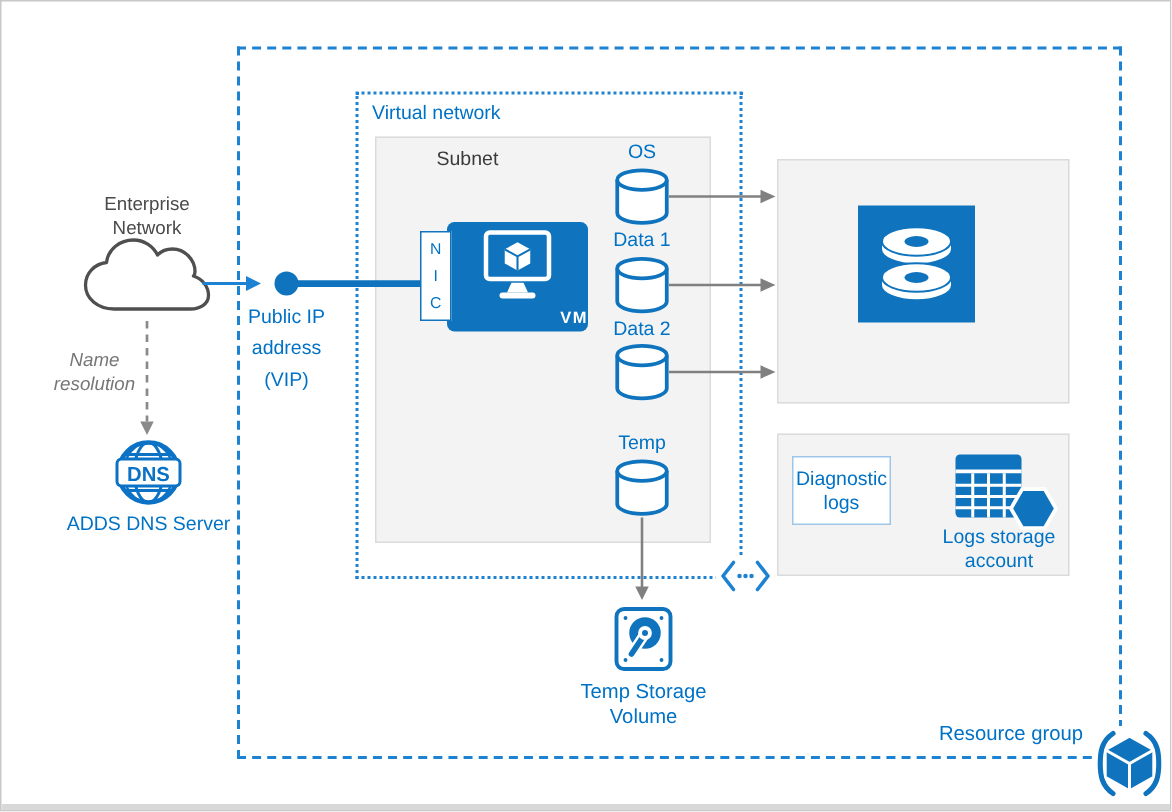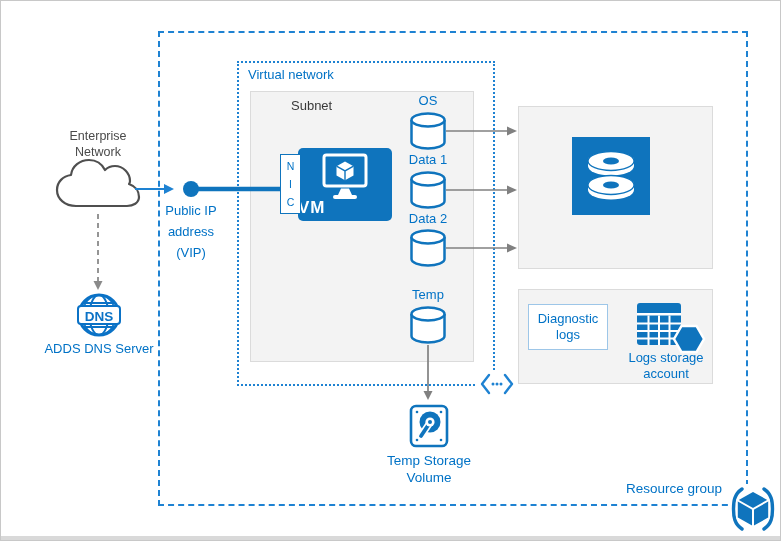--- a/index.html
+++ b/index.html
@@ -14,22 +14,22 @@
   .lbl { font-size:13px; line-height:16px; }
 
   .rg-border { border:2px dashed #1E82D2; z-index:1; }
   .vn-border { border:2px dotted #1E82D2; z-index:1; }
   .graybox  { background:#F3F3F3; border:1px solid #DBDBDB; z-index:1; }
 
   #arrows { position:absolute; left:0; top:0; z-index:5; pointer-events:none; }
   .top-layer { z-index:6; }
 
   .vm-box { background:#0F74BD; border-radius:5px; z-index:6; }
-  .vm-text { position:absolute; bottom:3px; left:0; width:100%; text-align:left;
-             color:#fff; font-weight:bold; font-size:17px; letter-spacing:1px; }
+  .vm-text { position:absolute; bottom:3px; left:0; width:100%; text-align:right;
+             color:#fff; font-weight:bold; font-size:11px; letter-spacing:1px; }
   .nic-box { background:#fff; border:1.5px solid #0F74BD; z-index:7;
              color:#0072C6; font-size:10.5px; line-height:18px; text-align:center;
              padding-top:2px; }
   .md-square { background:#0F74BD; z-index:6; }
   .diag-box { background:#fff; border:1px solid #9DC6E8; z-index:6;
               display:flex; align-items:center; justify-content:center;
               font-size:13px; line-height:16px; color:#0072C6; text-align:center; }
   .glyph-pad { background:#fff; display:flex; align-items:center; justify-content:center; }
   .bottom-strip { position:absolute; left:0; bottom:0; width:100%; height:4px;
                   background:#D9D9D9; z-index:8; }
@@ -84,20 +84,22 @@
 Network</div>
 
   <div class="abs" style="left:51px; top:155px; z-index:3;">
     <svg width="92" height="60" viewBox="0 0 92 60">
       <path d="M24,50 C13,50 5,43 5,34 C5,26 11,20 19,19 C20,10 28,4 37,4
                C44,4 50,8 53,14 C55,12 59,10 63,10 C71,10 78,17 78,25
                C78,26 78,27 77,28 C83,30 87,35 87,41 C87,47 81,50 75,50 L24,50 Z" fill="#ffffff" stroke="#4F4F4F" stroke-width="2.2" stroke-linejoin="round" stroke-linecap="round"></path>
     </svg>
   </div>
 
+  <div class="abs lbl pre center" style="left:20px; top:231px; width:84px; font-style:italic; color:#777; font-size:12.5px;">Name
+resolution</div>
 
   <div class="abs" style="left:74px; top:290px; z-index:3;">
     <svg width="48" height="48" viewBox="0 0 48 48">
       <circle cx="24" cy="24" r="20" fill="#fff" stroke="#0B72C6" stroke-width="3"></circle>
       <ellipse cx="24" cy="24" rx="9.5" ry="20" fill="none" stroke="#0B72C6" stroke-width="2"></ellipse>
       <ellipse cx="24" cy="24" rx="16.5" ry="20" fill="none" stroke="#0B72C6" stroke-width="1.6"></ellipse>
       <line x1="8" y1="12" x2="40" y2="12" stroke="#0B72C6" stroke-width="2"></line>
       <line x1="8" y1="36" x2="40" y2="36" stroke="#0B72C6" stroke-width="2"></line>
       <rect x="3" y="15" width="42" height="18" rx="3" fill="#fff" stroke="#0B72C6" stroke-width="2"></rect>
       <text x="24" y="29.5" text-anchor="middle" font-size="13.5" font-weight="bold" fill="#0B72C6" font-family="Liberation Sans, sans-serif">DNS</text>
@@ -164,21 +166,21 @@
         <ellipse cx="39" cy="24" rx="8" ry="3.6" fill="#0F74BD"></ellipse>
       </g>
       <g>
         <path d="M16,48 a23,9.5 0 0 1 46,0 v5 a23,9.5 0 0 1 -46,0 z" fill="#ffffff"></path>
         <ellipse cx="39" cy="48" rx="23" ry="9.5" fill="#ffffff" stroke="#0F74BD" stroke-width="1.3"></ellipse>
         <ellipse cx="39" cy="48" rx="8" ry="3.6" fill="#0F74BD"></ellipse>
       </g>
     </svg>
   </div>
 
-  <div class="abs diag-box pre" style="left:527px; top:303px; width:80px; height:46px;">Diagnostic
+  <div class="abs diag-box pre" style="left:527px; top:303px; width:66px; height:46px;">Diagnostic
 logs</div>
 
   <div class="abs" style="left:634px; top:300px; z-index:6;">
     <svg width="72" height="62" viewBox="0 0 72 62">
       <rect x="2" y="2" width="44" height="42" rx="3" fill="#0F74BD"></rect>
       <rect x="2" y="12" width="44" height="2.5" fill="#ffffff"></rect>
       <rect x="12.5" y="14.5" width="2" height="29.5" fill="#ffffff"></rect>
       <rect x="23" y="14.5" width="2" height="29.5" fill="#ffffff"></rect>
       <rect x="33.5" y="14.5" width="2" height="29.5" fill="#ffffff"></rect>
       <rect x="2" y="21.5" width="44" height="2" fill="#ffffff"></rect>

